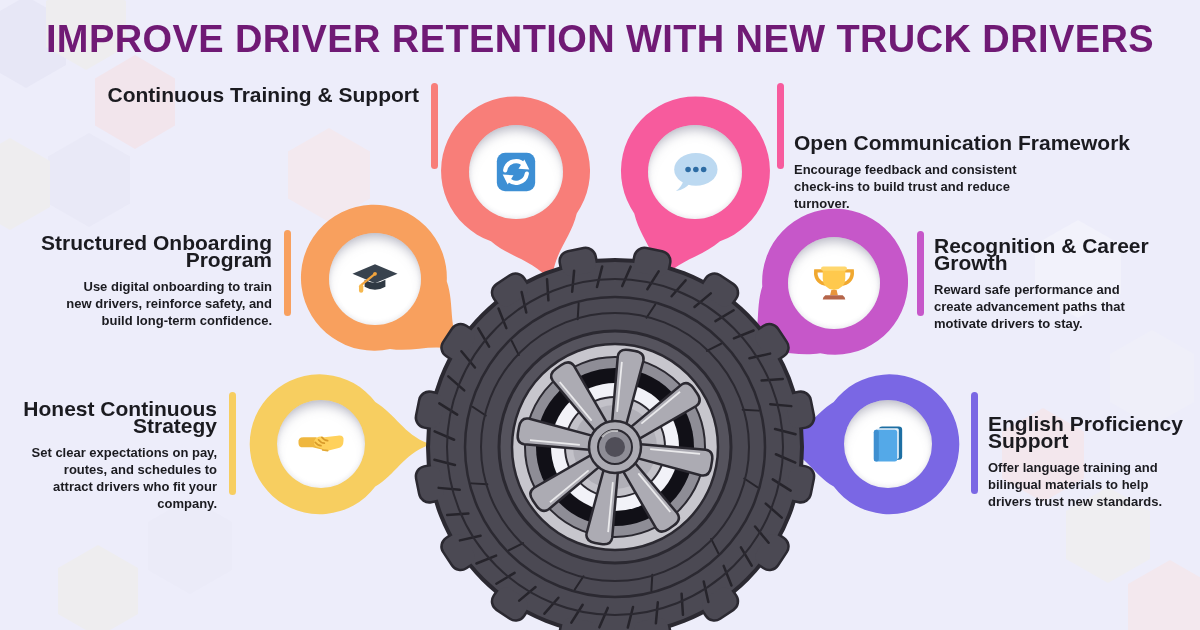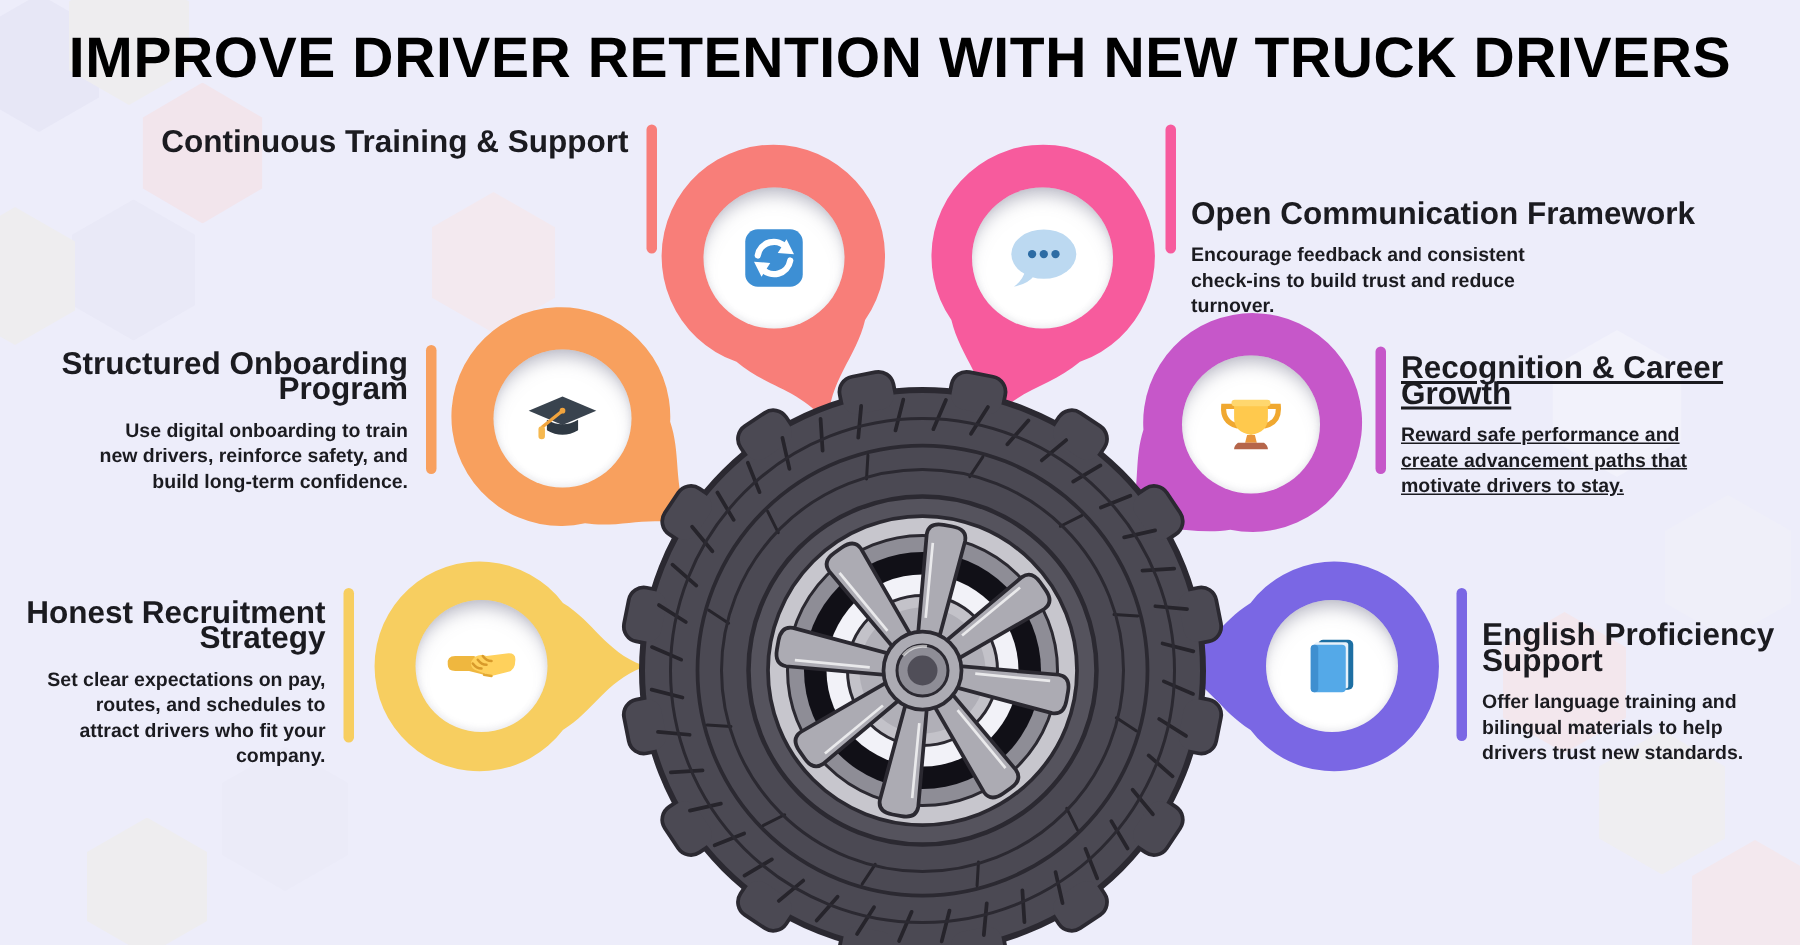--- a/index.html
+++ b/index.html
@@ -4,21 +4,21 @@
 <style>
   html,body{margin:0;padding:0;}
   body{font-family:"Liberation Sans","DejaVu Sans",sans-serif;}
   .stage{position:relative;width:1200px;height:630px;background:#EDEDFA;overflow:hidden;}
 
   
   .hex{position:absolute;clip-path:polygon(50% 0,100% 25%,100% 75%,50% 100%,0 75%,0 25%);z-index:0;}
 
   
   .title{position:absolute;left:0;right:0;top:18px;text-align:center;z-index:3;
-         font-size:38px;font-weight:bold;letter-spacing:.4px;color:#000000;margin:0;}
+         font-size:38px;font-weight:bold;letter-spacing:.4px;color:#701a75;margin:0;}
 
   
   .txt{position:absolute;z-index:3;color:#1B1B20;}
   .txt h2{margin:0;font-size:21px;font-weight:bold;line-height:17px;}
   .txt p{margin:10px 0 0 0;font-size:13px;font-weight:bold;line-height:17px;white-space:pre-line;}
   .txt.right{text-align:right;}
   .txt.left{text-align:left;}
 
   
   .bar{position:absolute;width:7px;border-radius:4px;z-index:3;}
@@ -43,21 +43,21 @@
   .txt.i1{left:794px;top:86px;margin-top:48px;}
   .bar.i1{left:777px;top:83px;height:86px;}
   .pin.i1{left:597px;top:90px;width:196px;height:196px;transform:rotate(18deg);transform-origin:50% 42%;}
   .disc.i1{left:648px;top:125px;width:94px;height:94px;}
 
   .txt.i2{right:928px;top:234px;}
   .bar.i2{left:284px;top:230px;height:86px;}
   .pin.i2{left:279px;top:198px;width:192px;height:192px;transform:rotate(-50deg);transform-origin:50% 42%;}
   .disc.i2{left:329px;top:233px;width:92px;height:92px;}
 
-  .txt.i3{left:934px;top:237px;text-decoration:underline;}
+  .txt.i3{left:934px;top:237px;}
   .bar.i3{left:917px;top:231px;height:85px;}
   .pin.i3{left:738px;top:202px;width:192px;height:192px;transform:rotate(49deg);transform-origin:50% 42%;}
   .disc.i3{left:788px;top:237px;width:92px;height:92px;}
 
   .txt.i4{right:983px;top:400px;}
   .bar.i4{left:229px;top:392px;height:103px;}
   .pin.i4{left:229px;top:367px;width:184px;height:184px;transform:rotate(-90deg);transform-origin:50% 42%;}
   .disc.i4{left:277px;top:400px;width:88px;height:88px;}
 
   .txt.i5{left:988px;top:403px;margin-top:12px;}
@@ -175,21 +175,21 @@
         <path d="M -13 -17 H 13 V -5 Q 13 6 0 8 Q -13 6 -13 -5 Z" fill="#FFC94D"></path>
         <rect x="-15" y="-19" width="30" height="5" rx="2.5" fill="#FFD76E"></rect>
         <path d="M -3 8 H 3 L 4.5 14 H -4.5 Z" fill="#E8953C"></path>
         <path d="M -10 14 H 10 Q 13 16 13 19 H -13 Q -13 16 -10 14 Z" fill="#B5654A"></path>
       </svg>
     </div>
   </section>
 
   <section>
     <div class="txt right i4">
-      <h2>Honest Recruitment Strategy</h2>
+      <h2>Honest Continuous Strategy</h2>
       <p>Set clear expectations on pay,
 routes, and schedules to
 attract drivers who fit your
 company.</p>
     </div>
     <span class="bar i4" style="background-color: rgb(247, 206, 96);"></span>
     <div class="pin i4">
       <svg viewBox="0 0 100 100">
           <path d="M 50 101.5 C 45 87 34 83 27 71.5 A 38 38 0 1 1 73 71.5 C 66 83 55 87 50 101.5 Z" style="fill: rgb(247, 206, 96);"></path>
         </svg>

